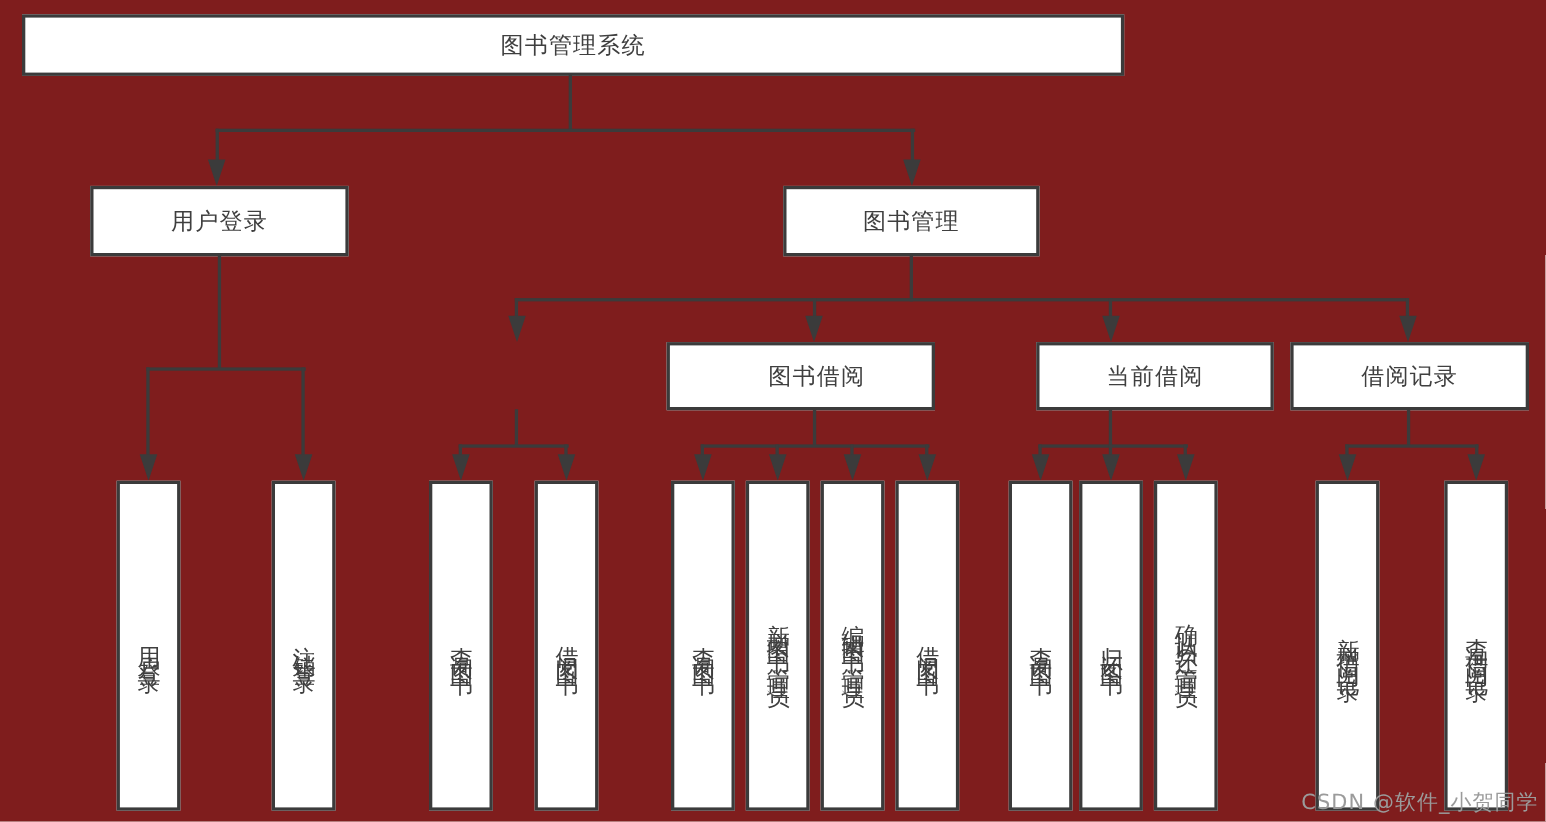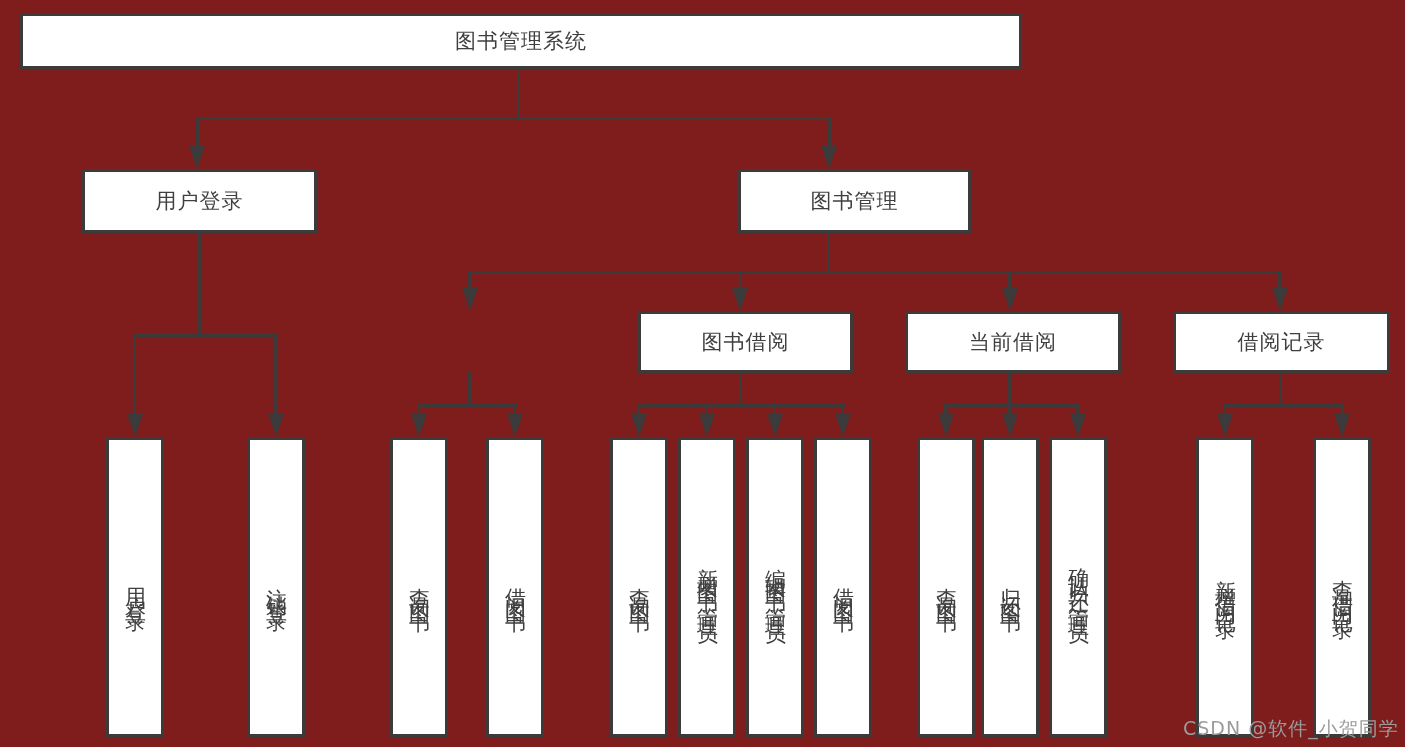--- a/index.html
+++ b/index.html
@@ -63,21 +63,21 @@
   <div class="vline" style="left:517px;top:68px;height:52px;"></div>
   <div class="hline" style="left:196px;top:117px;width:636px;"></div>
   <div class="vline" style="left:196px;top:117px;height:32px;"></div>
   <div class="arrow" style="left:189px;top:145px;"></div>
   <div class="vline" style="left:828px;top:117px;height:32px;"></div>
   <div class="arrow" style="left:821px;top:145px;"></div>
 
   <div class="box" style="left:82px;top:169px;width:229px;height:58px;">
     <span class="hlabel">用户登录</span>
   </div>
-  <div class="box" style="left:712px;top:169px;width:227px;height:58px;margin-left:26px;">
+  <div class="box" style="left:712px;top:169px;width:227px;height:58px;">
     <span class="hlabel">图书管理</span>
   </div>
 
   <div class="vline" style="left:198px;top:232px;height:104px;"></div>
   <div class="hline" style="left:133px;top:334px;width:145px;"></div>
   <div class="vline" style="left:133px;top:334px;height:82px;"></div>
   <div class="arrow" style="left:127px;top:413px;"></div>
   <div class="vline" style="left:274px;top:334px;height:82px;"></div>
   <div class="arrow" style="left:268px;top:413px;"></div>
 
@@ -85,24 +85,24 @@
   <div class="hline" style="left:468px;top:271px;width:813px;"></div>
   <div class="vline" style="left:468px;top:271px;height:18px;"></div>
   <div class="arrow" style="left:462px;top:287px;"></div>
   <div class="vline" style="left:739px;top:271px;height:18px;"></div>
   <div class="arrow" style="left:732px;top:287px;"></div>
   <div class="vline" style="left:1008px;top:271px;height:18px;"></div>
   <div class="arrow" style="left:1002px;top:287px;"></div>
   <div class="vline" style="left:1278px;top:271px;height:18px;"></div>
   <div class="arrow" style="left:1272px;top:287px;"></div>
 
-  <div class="box" style="left:638px;top:311px;width:209px;height:56px;">
+  <div class="box" style="left:606px;top:311px;width:209px;height:56px;padding-left:29px;">
     <span class="hlabel">图书借阅</span>
   </div>
-  <div class="box" style="left:905px;top:311px;width:210px;height:56px;">
+  <div class="box" style="left:942px;top:311px;width:210px;height:56px;">
     <span class="hlabel">当前借阅</span>
   </div>
   <div class="box" style="left:1173px;top:311px;width:211px;height:56px;">
     <span class="hlabel">借阅记录</span>
   </div>
 
   <div class="vline" style="left:468px;top:372px;height:34px;"></div>
   <div class="hline" style="left:417px;top:404px;width:100px;"></div>
   <div class="vline" style="left:417px;top:404px;height:12px;"></div>
   <div class="arrow" style="left:411px;top:413px;"></div>

